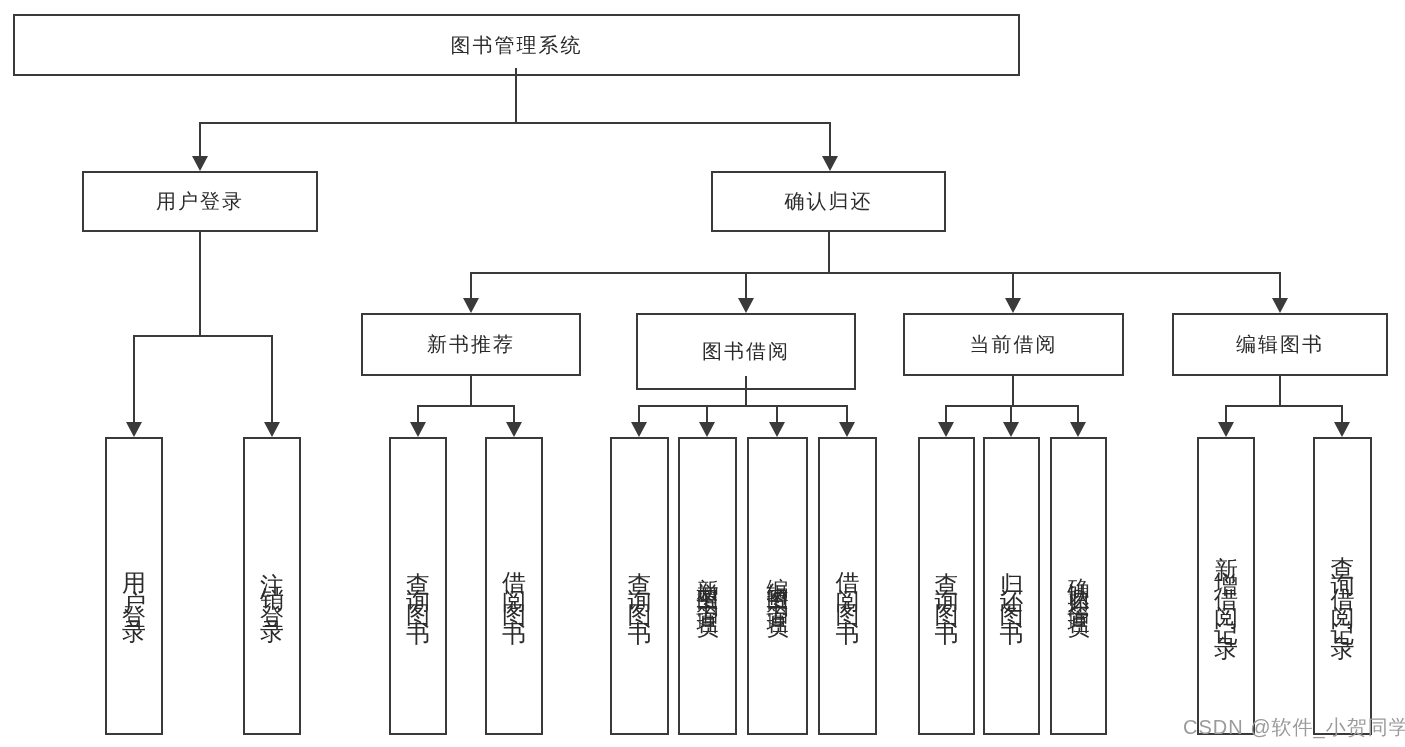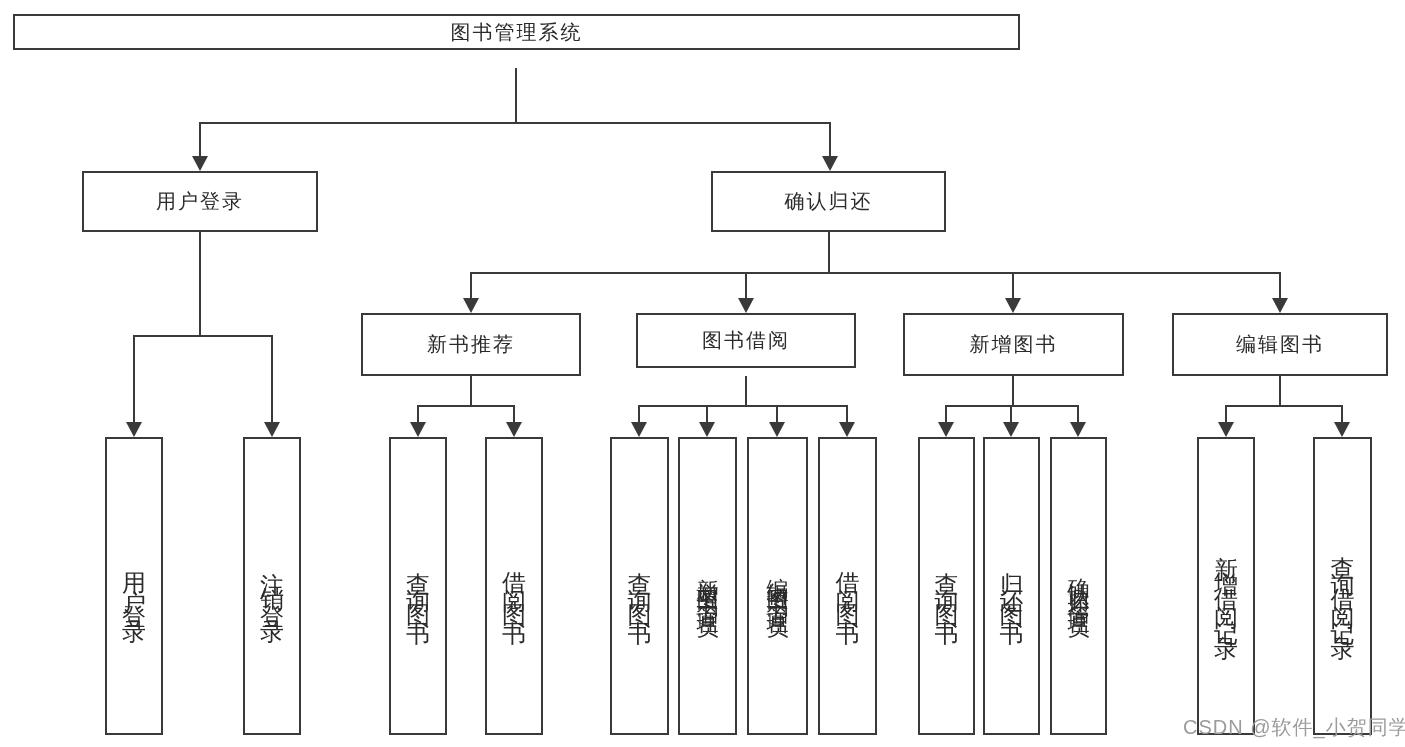--- a/index.html
+++ b/index.html
@@ -31,42 +31,42 @@
   }
   .watermark {
     position:absolute; left:1183px; top:714px;
     color:var(--wm); font-size:20px; letter-spacing:1px;
     z-index:5; white-space:nowrap;
   }
 </style>
 </head>
 <body>
 
-<div class="box" style="left:13px;top:14px;width:1007px;height:36px;">
+<div class="box" style="left:13px;top:14px;width:1007px;height:62px;">
   <span>图书管理系统</span>
 </div>
 
 <div class="box" style="left:82px;top:171px;width:236px;height:61px;">
   <span>用户登录</span>
 </div>
 
 <div class="box" style="left:711px;top:171px;width:235px;height:61px;">
   <span>确认归还</span>
 </div>
 
 <div class="box" style="left:361px;top:313px;width:220px;height:63px;">
   <span>新书推荐</span>
 </div>
 
-<div class="box" style="left:636px;top:313px;width:220px;height:55px;">
+<div class="box" style="left:636px;top:313px;width:220px;height:77px;">
   <span>图书借阅</span>
 </div>
 
 <div class="box" style="left:903px;top:313px;width:221px;height:63px;">
-  <span>新增图书</span>
+  <span>当前借阅</span>
 </div>
 
 <div class="box" style="left:1172px;top:313px;width:216px;height:63px;">
   <span>编辑图书</span>
 </div>
 
 <div class="box leaf" style="left:105px;top:437px;width:58px;height:298px;">
   <span class="v-text">用户登录</span>
 </div>
 

